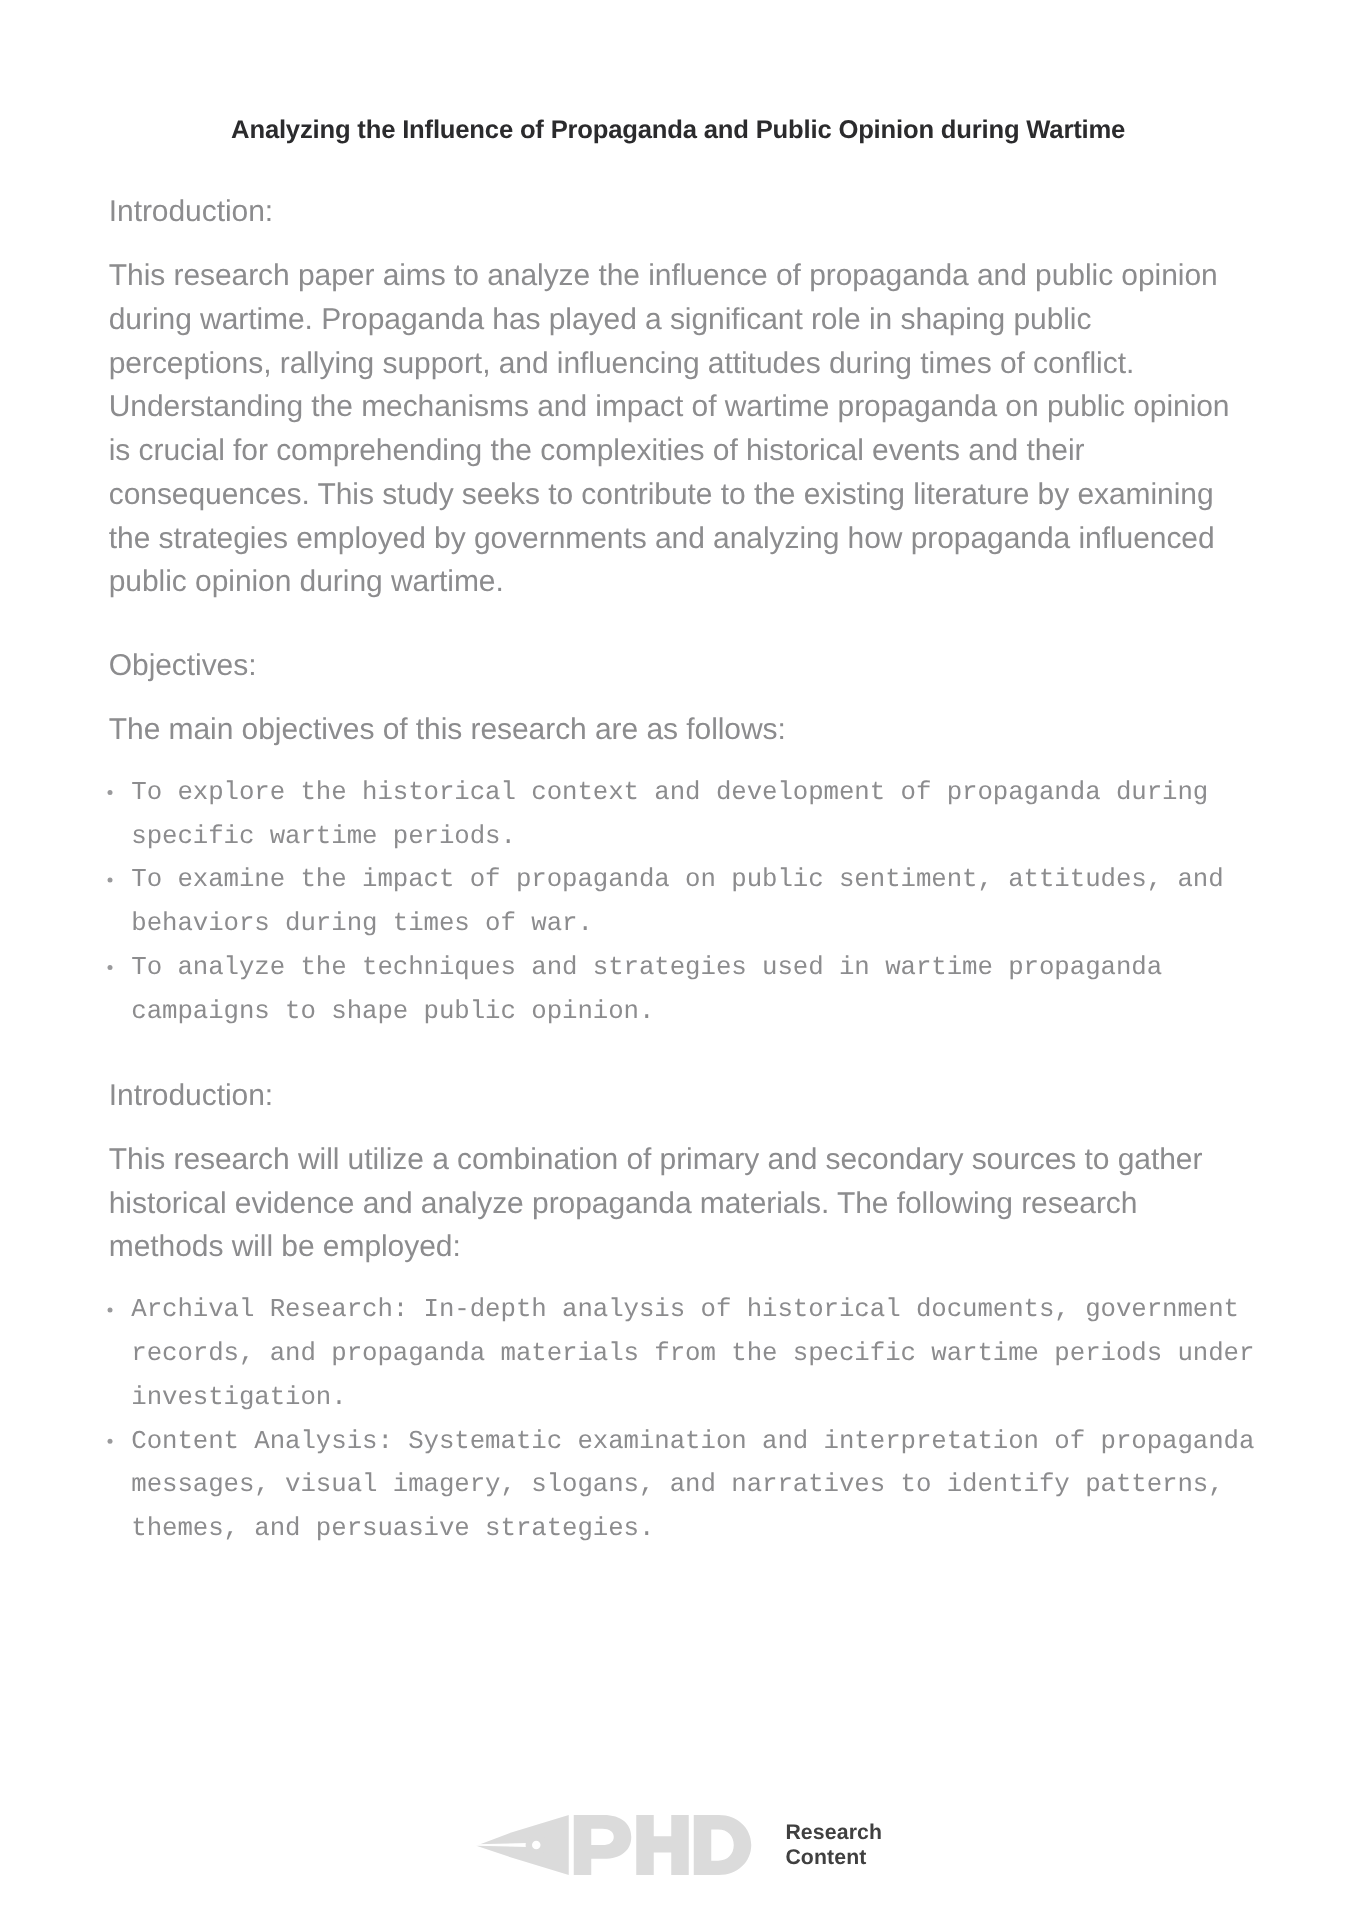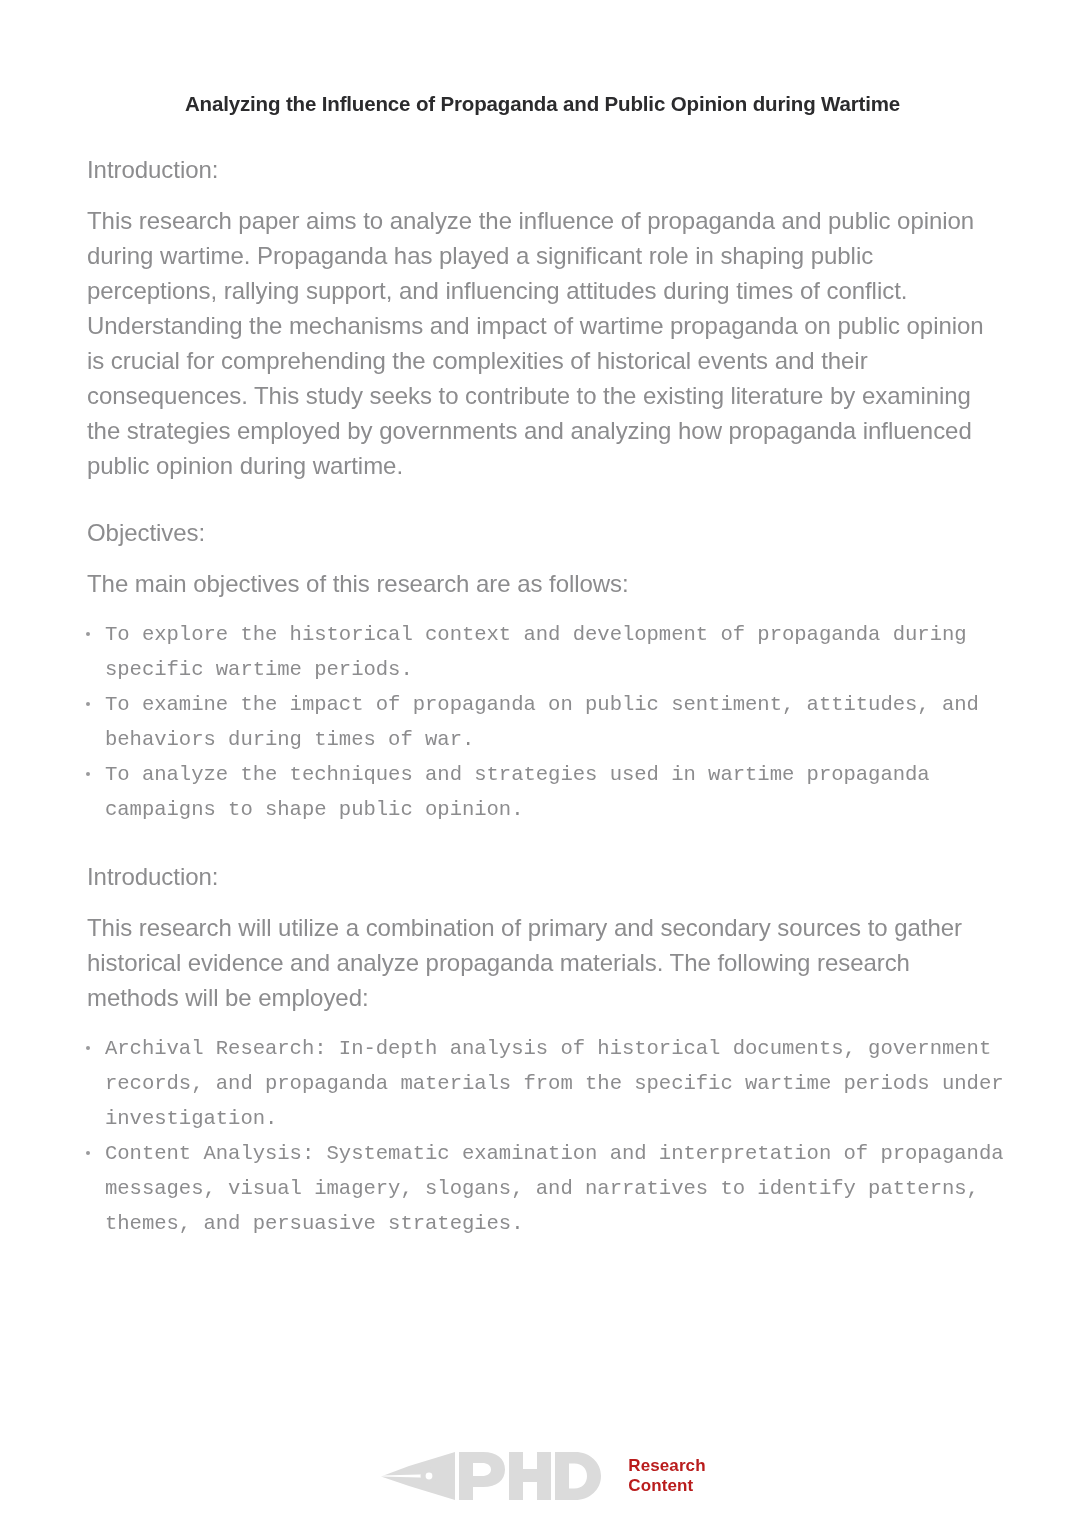--- a/index.html
+++ b/index.html
@@ -107,21 +107,21 @@
   .logo-words {
     display: flex;
     flex-direction: column;
     justify-content: center;
     margin-left: 9px;
     line-height: 1.18;
   }
   .logo-words span {
     font-size: 17px;
     font-weight: bold;
-    color: #b91c1c;
+    color: #404040;
     letter-spacing: 0.1px;
   }
 </style>
 </head>
 <body>
 
 <div class="page">
 
   <h1 class="doc-title">Analyzing the Influence of Propaganda and Public Opinion during Wartime</h1>
 

